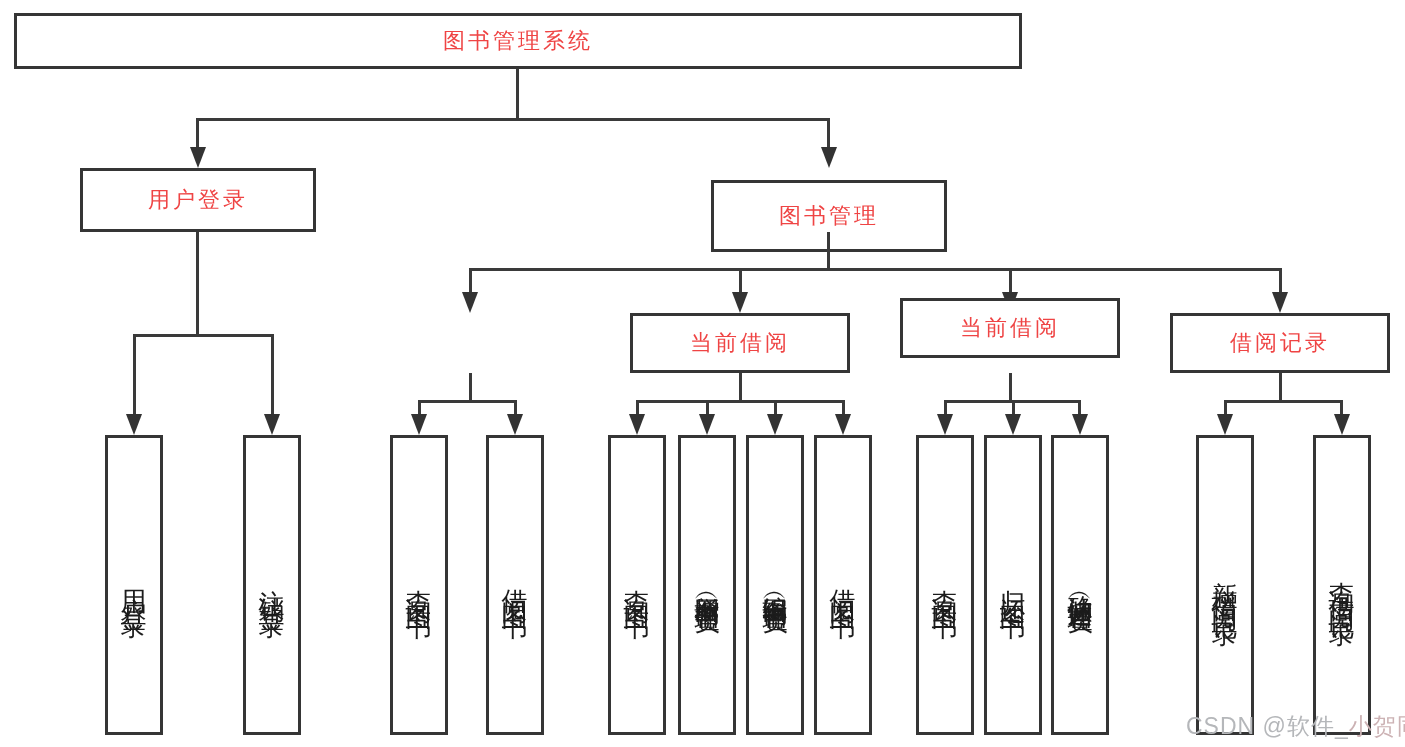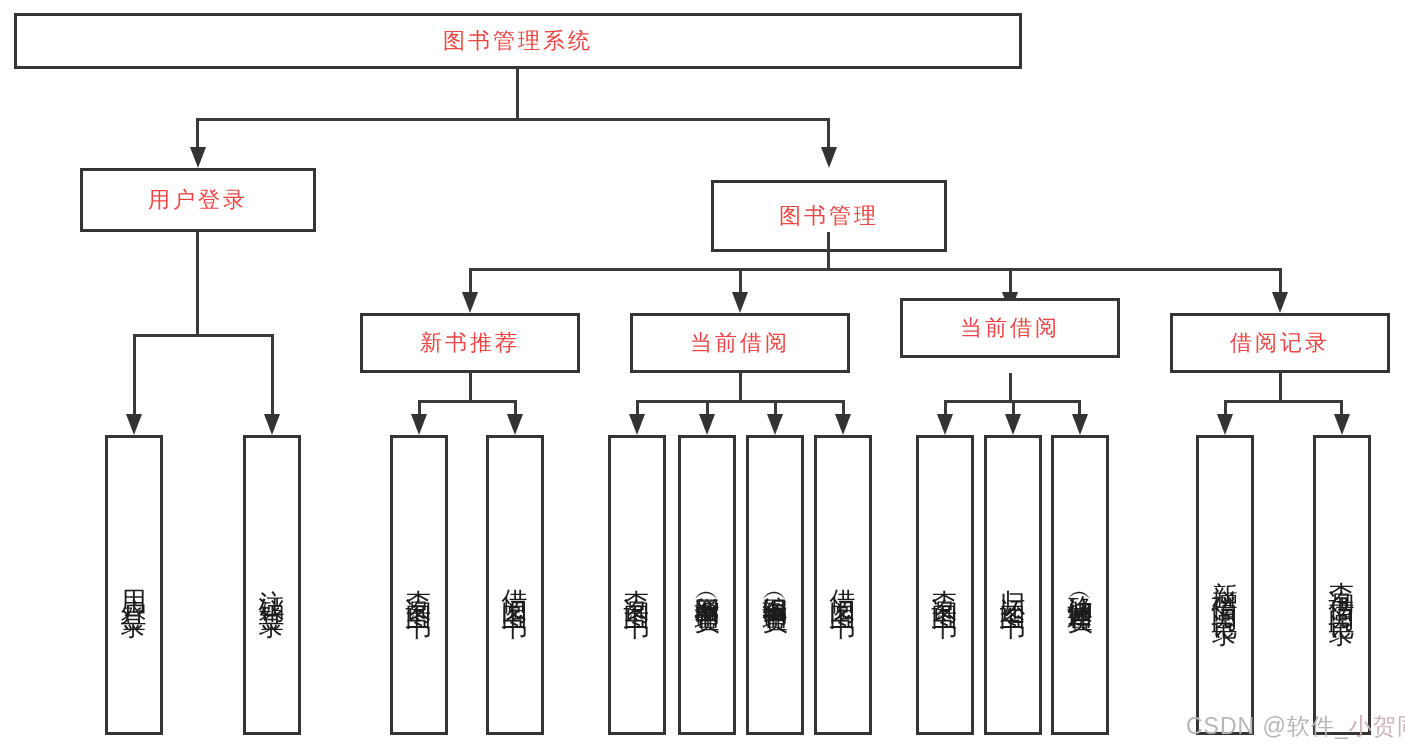--- a/index.html
+++ b/index.html
@@ -89,23 +89,20 @@
   <div class="hl" style="left:469px; top:268px; width:813px;"></div>
   <div class="vl" style="left:469px; top:268px; height:27px;"></div>
   <div class="vl" style="left:739px; top:268px; height:27px;"></div>
   <div class="vl" style="left:1009px; top:268px; height:27px;"></div>
   <div class="vl" style="left:1279px; top:268px; height:27px;"></div>
   <div class="ar" style="left:462px; top:292px;"></div>
   <div class="ar" style="left:732px; top:292px;"></div>
   <div class="ar" style="left:1002px; top:292px;"></div>
   <div class="ar" style="left:1272px; top:292px;"></div>
 
-  <div class="box" style="left:360px; top:313px; width:220px; height:60px;">
-    <span class="htext">新书推荐</span>
-  </div>
   <div class="box" style="left:630px; top:313px; width:220px; height:60px;">
     <span class="htext">当前借阅</span>
   </div>
   <div class="box" style="left:900px; top:298px; width:220px; height:60px;">
     <span class="htext">当前借阅</span>
   </div>
   <div class="box" style="left:1170px; top:313px; width:220px; height:60px;">
     <span class="htext">借阅记录</span>
   </div>
 

